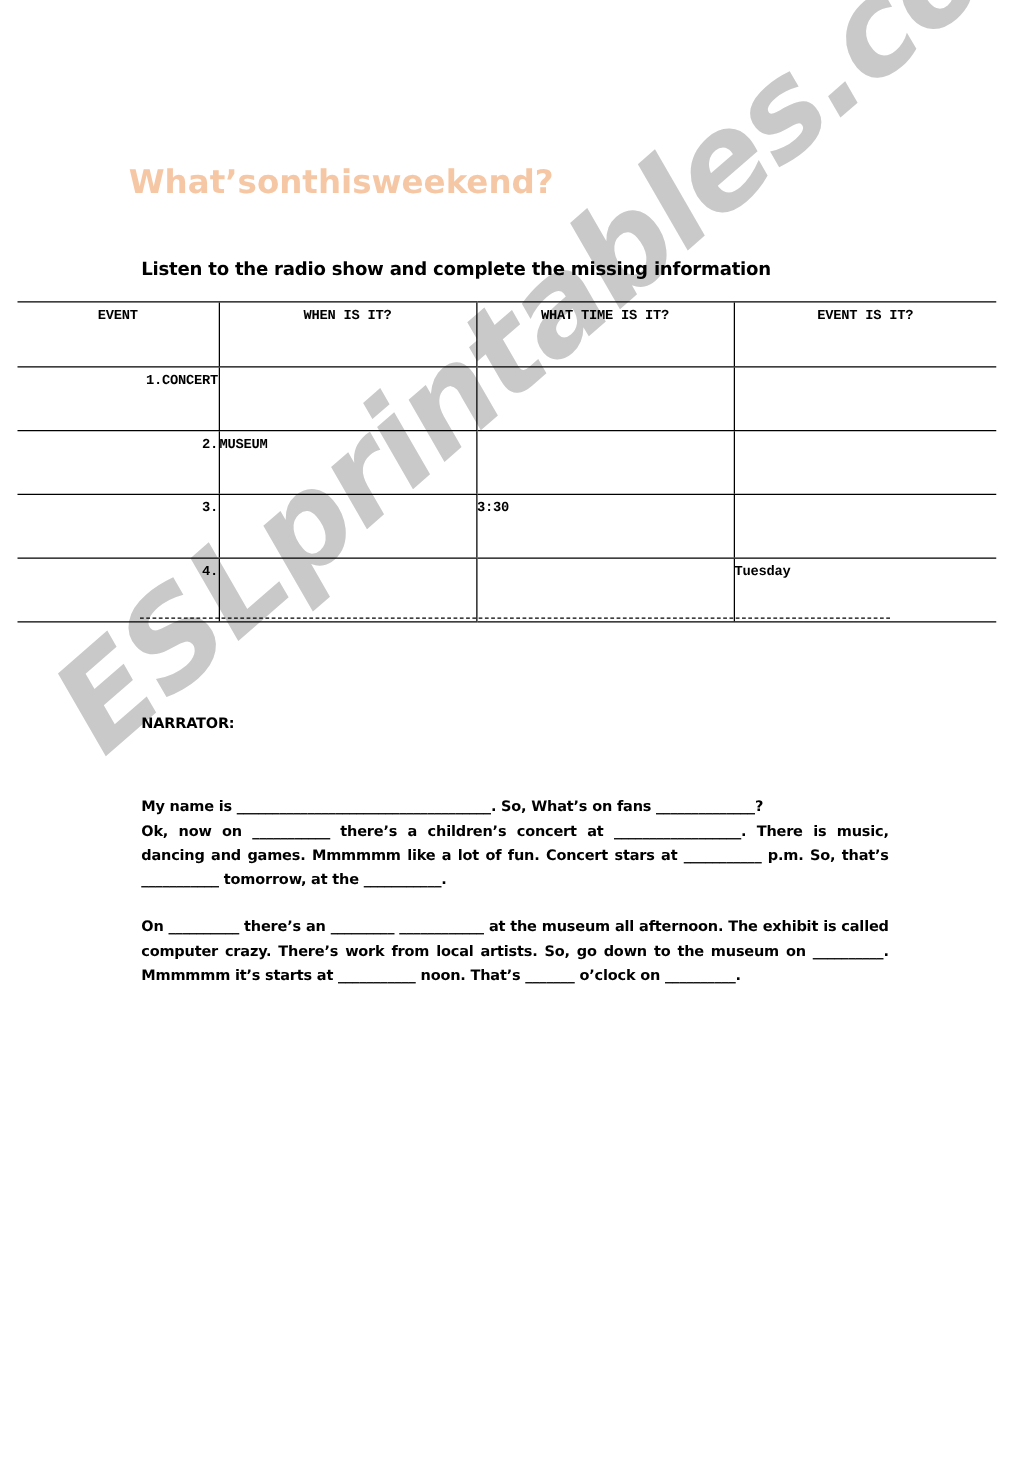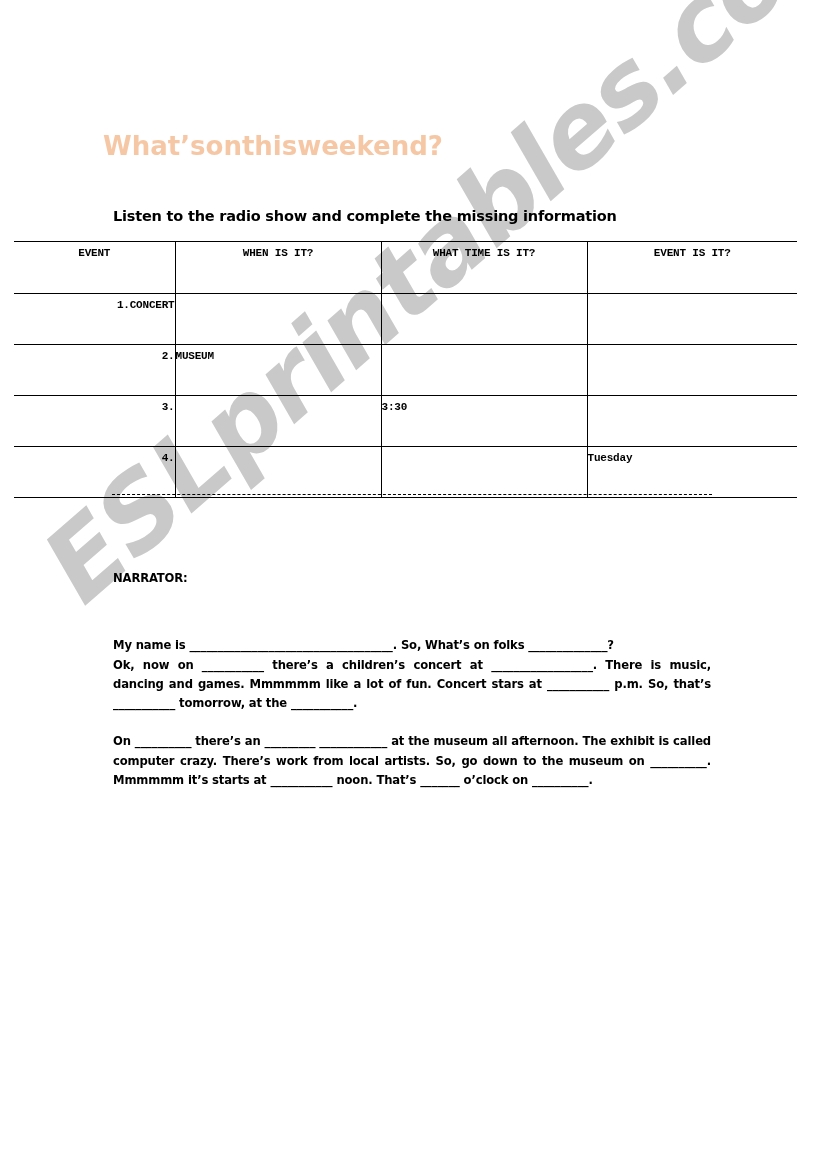--- a/index.html
+++ b/index.html
@@ -211,21 +211,21 @@
         <td class="vl center"></td>
         <td class="vl center">Tuesday</td>
       </tr>
     </tbody>
   </table>
 
   <div id="separator"></div>
 
   <div id="script">
     <div class="line">NARRATOR:</div>
-    <div class="line">My name is ____________________________________. So, What’s on folks ______________?</div>
+    <div class="line">My name is ____________________________________. So, What’s on fans ______________?</div>
     <div class="para">Ok, now on ___________ there’s a children’s concert at __________________. There is music, dancing and games. Mmmmmm like a lot of fun. Concert stars at ___________ p.m. So, that’s ___________ tomorrow, at the ___________.</div>
     <div class="gap-sm"></div>
     <div class="para">On __________ there’s an _________ ____________ at the museum all afternoon. The exhibit is called computer crazy. There’s work from local artists. So, go down to the museum on __________. Mmmmmm it’s starts at ___________ noon. That’s _______ o’clock on __________.</div>
     <div class="gap-lg"></div>
     <div class="gap-sm"></div>
   </div>
 
 </div>
 
 </body></html>

